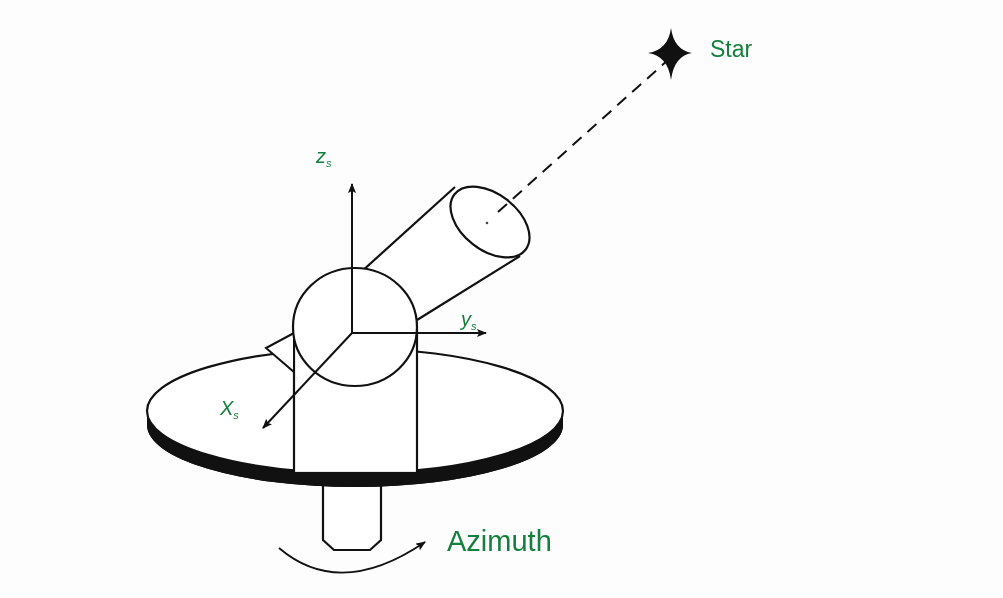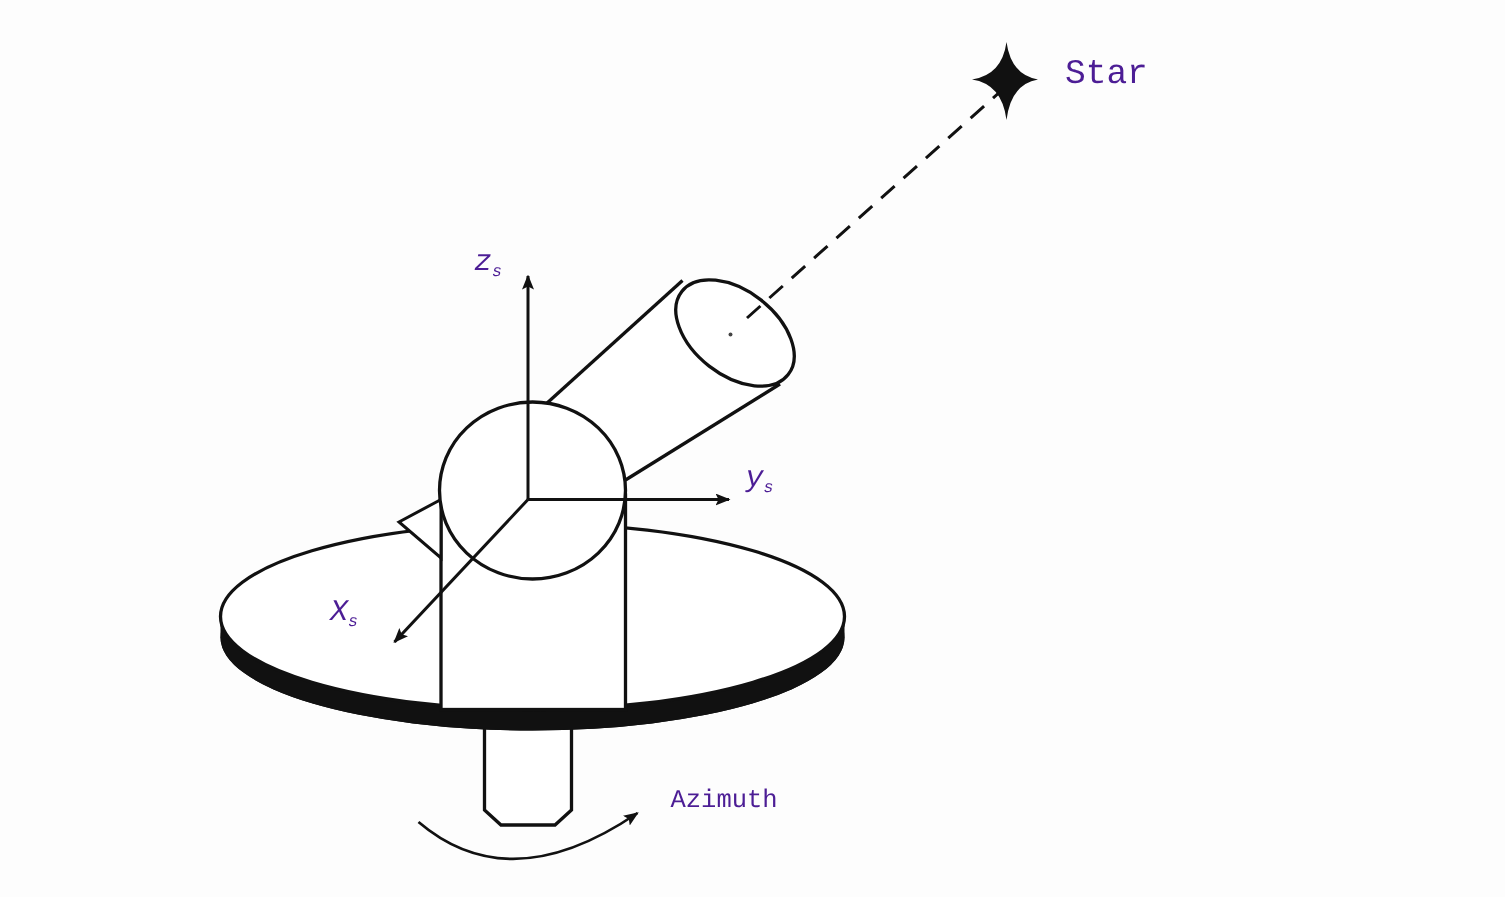--- a/index.html
+++ b/index.html
@@ -1,18 +1,18 @@
 <!DOCTYPE html>
 <html><head>
 <meta charset="utf-8">
 <style>
   html,body{margin:0;padding:0;background:#fff;}
   #stage{position:relative;width:1003px;height:598px;background:#fdfdfd;overflow:hidden;}
   svg{position:absolute;left:0;top:0;}
-  .lbl{position:absolute;font-family:Liberation Mono, monospace;color:#4c1d95;}
+  .lbl{position:absolute;font-family:Liberation Sans, sans-serif;color:#15803d;}
   .ital{font-style:italic;}
   .sub{font-size:11px;vertical-align:-4px;}
 </style>
 </head>
 <body>
 
 <div id="stage">
   <svg width="1003" height="598" viewBox="0 0 1003 598">
     <defs>
       <marker id="ah" markerWidth="10" markerHeight="8" refX="9" refY="4" orient="auto" markerUnits="userSpaceOnUse">
@@ -63,24 +63,24 @@
     <g>
       <path d="M671,28 Q674,50 692,53 Q674,56 671,80 Q668,56 648,53 Q668,50 671,28 Z" fill="#111"></path>
     </g>
 
     <g>
       <path d="M279,548 Q340,600 425,542" fill="none" stroke="#111" stroke-width="1.8" marker-end="url(#ah)"></path>
     </g>
   </svg>
 
   <div class="lbl" style="left:710px;top:36px;font-size:23px;">Star</div>
-  <div class="lbl" style="left:447px;top:525px;font-size:17px;">Azimuth</div>
+  <div class="lbl" style="left:447px;top:525px;font-size:29px;">Azimuth</div>
 
-  <div class="lbl ital" style="left:316px;top:164px;font-size:20px;">
+  <div class="lbl ital" style="left:316px;top:145px;font-size:20px;">
     <span>z</span><span class="sub">s</span>
   </div>
-  <div class="lbl ital" style="left:497px;top:308px;font-size:20px;">
+  <div class="lbl ital" style="left:461px;top:308px;font-size:20px;">
     <span>y</span><span class="sub">s</span>
   </div>
   <div class="lbl ital" style="left:220px;top:397px;font-size:20px;">
     <span>X</span><span class="sub">s</span>
   </div>
 </div>
 
 </body></html>

